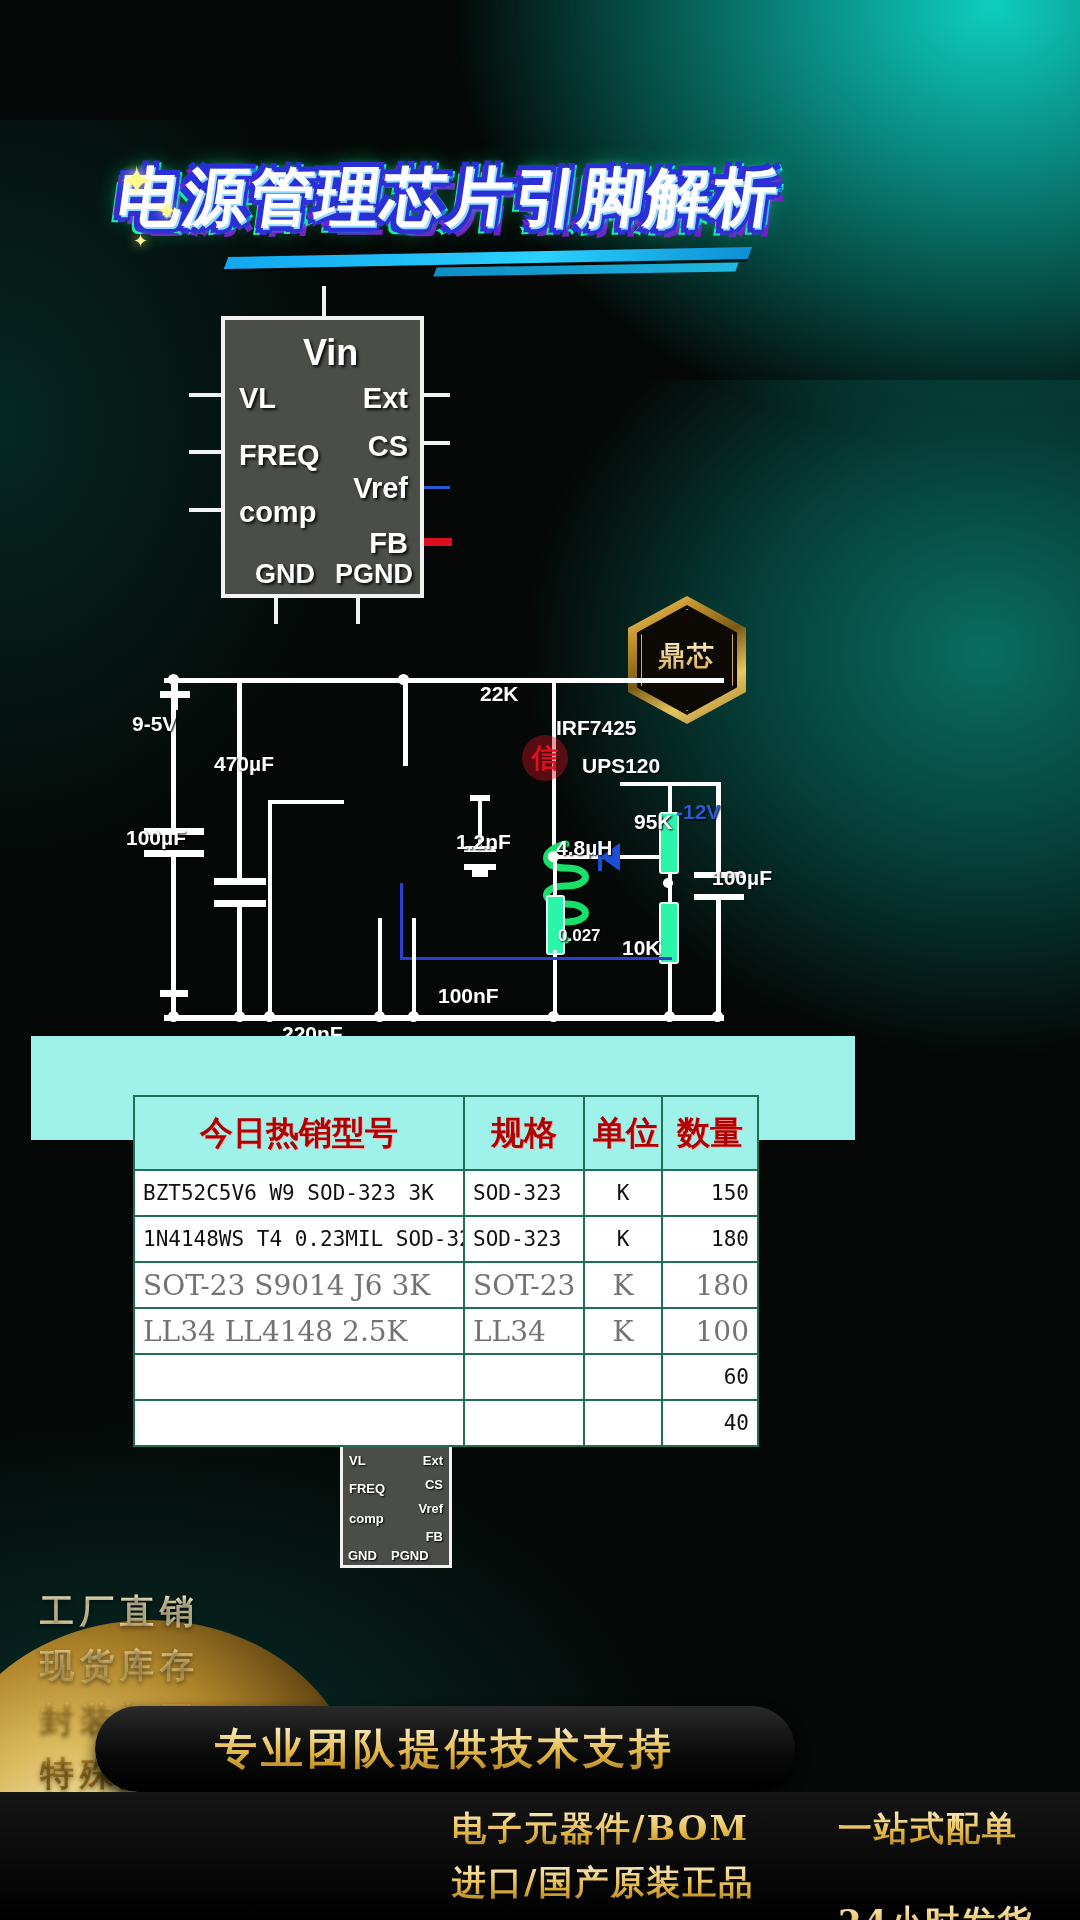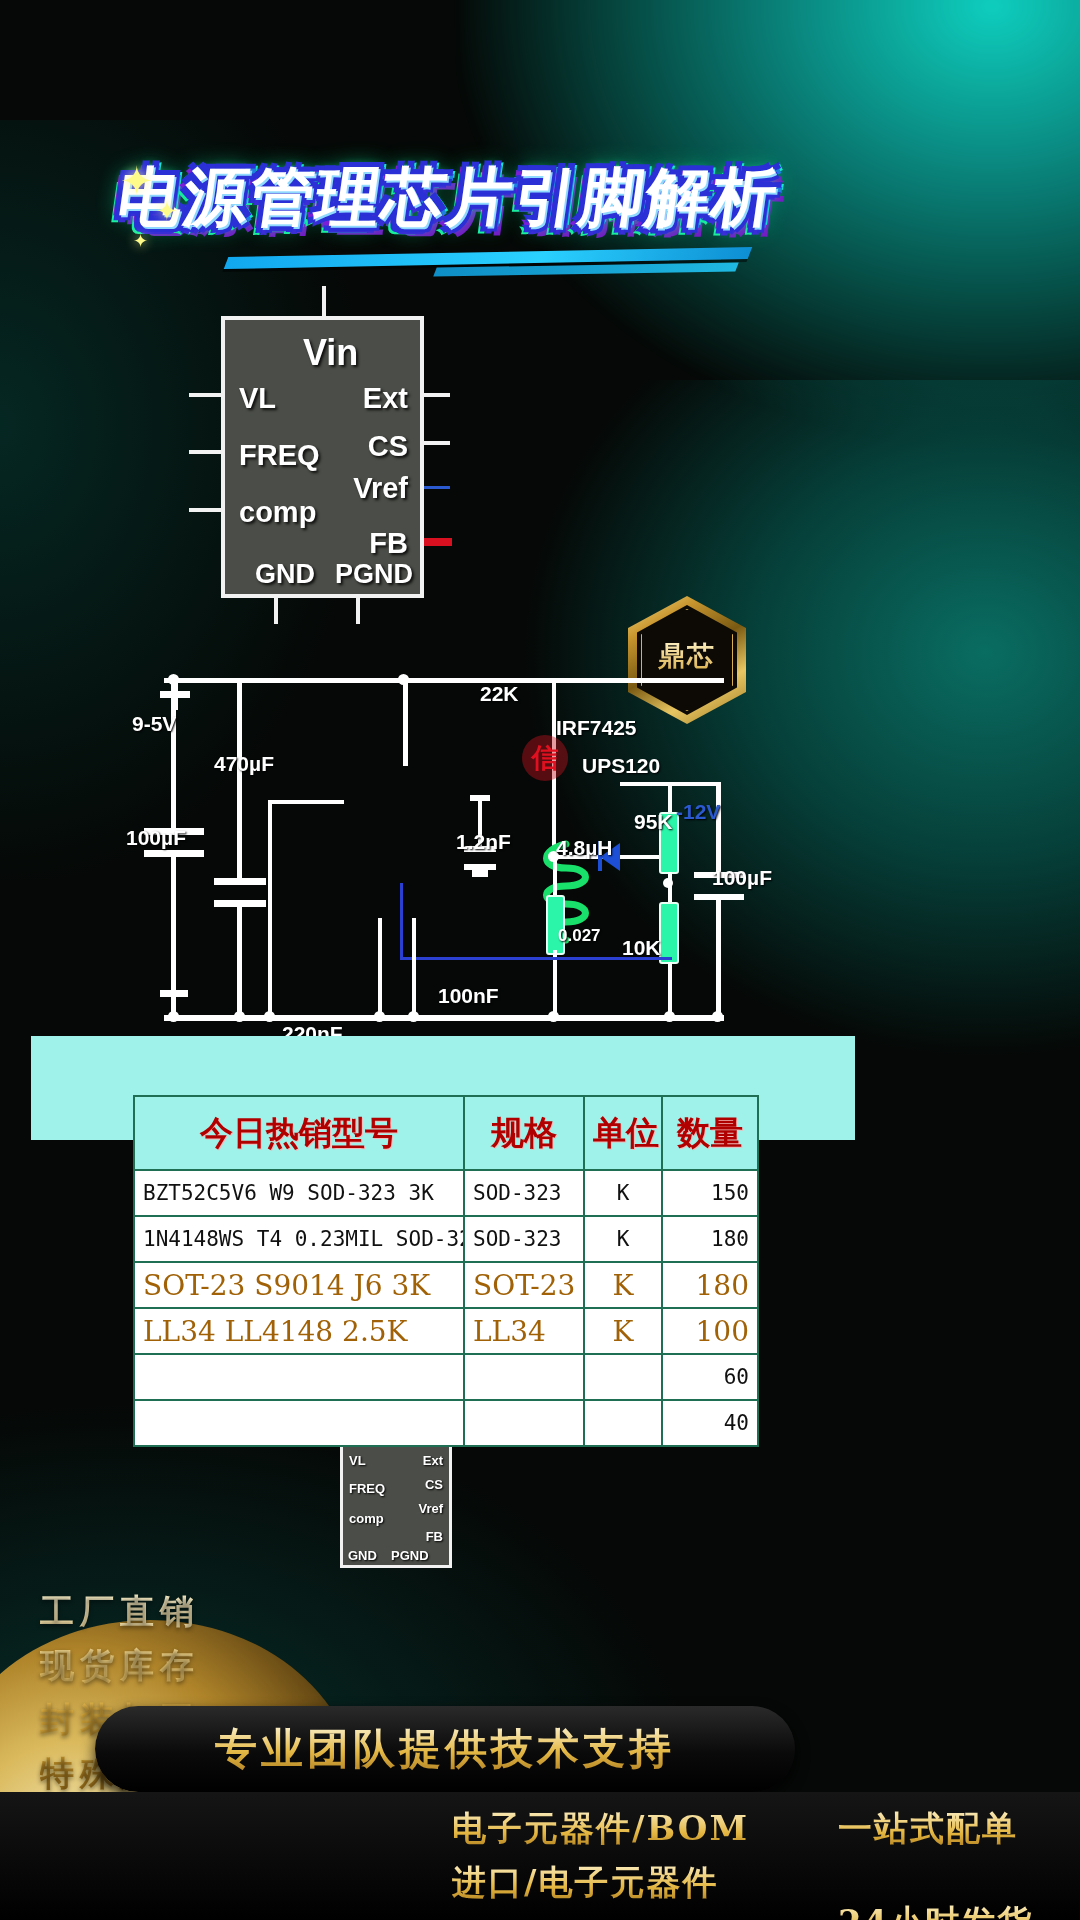--- a/index.html
+++ b/index.html
@@ -103,21 +103,21 @@
       border-collapse:collapse;table-layout:fixed;
       font-family:"DejaVu Sans Mono","Liberation Mono",monospace;}
   #tbl td{border:2px solid #1f6f55;padding:0 8px;height:44px;
       background:#fff;font-size:21px;color:#111;overflow:hidden;white-space:nowrap;}
   #tbl tr.hdr td{background:#9ef2ea;height:72px;border:2px solid #1f6f55;
       text-align:center;font-family:"DejaVu Serif","Liberation Serif",serif;
       font-weight:700;font-size:33px;color:#b00000;
       text-shadow:1px 1px 0 #f4b9b9;}
   #tbl td.c{text-align:center;}
   #tbl td.r{text-align:right;}
-  #tbl tr.red td{color:#a16207;font-size:28px;
+  #tbl tr.red td{color:#737373;font-size:28px;
       font-family:"DejaVu Serif","Liberation Serif",serif;margin-top:12px;}
   .col0{width:330px;} .col1{width:120px;} .col2{width:78px;} .col3{width:96px;}
 
   
   #gold-arc{position:absolute;left:-60px;bottom:0;width:420px;height:300px;
       background:radial-gradient(circle at 32% 78%, #fff3c4 0%, #e6c261 30%, #b8892a 55%, #6d4d14 78%, rgba(40,28,8,0) 92%);
       border-radius:50% 50% 0 0/60% 60% 0 0;opacity:.95;}
   #gold-left{position:absolute;left:40px;bottom:120px;width:230px;
       font-family:"DejaVu Serif","Liberation Serif",serif;font-weight:700;
       font-size:34px;line-height:54px;letter-spacing:6px;
@@ -374,16 +374,16 @@
     <div>特殊定制</div>
   </div>
 
   <div id="ribbon">
     <span>专业团队提供技术支持</span>
   </div>
 
   <div id="botbar">
     <span class="g bg1">电子元器件/BOM</span>
     <span class="g bg2">一站式配单</span>
-    <span class="g bg3">进口/电子元器件</span>
+    <span class="g bg3">进口/国产原装正品</span>
     <span class="g bg4">24小时发货</span>
   </div>
 </div>
 
 </body></html>

